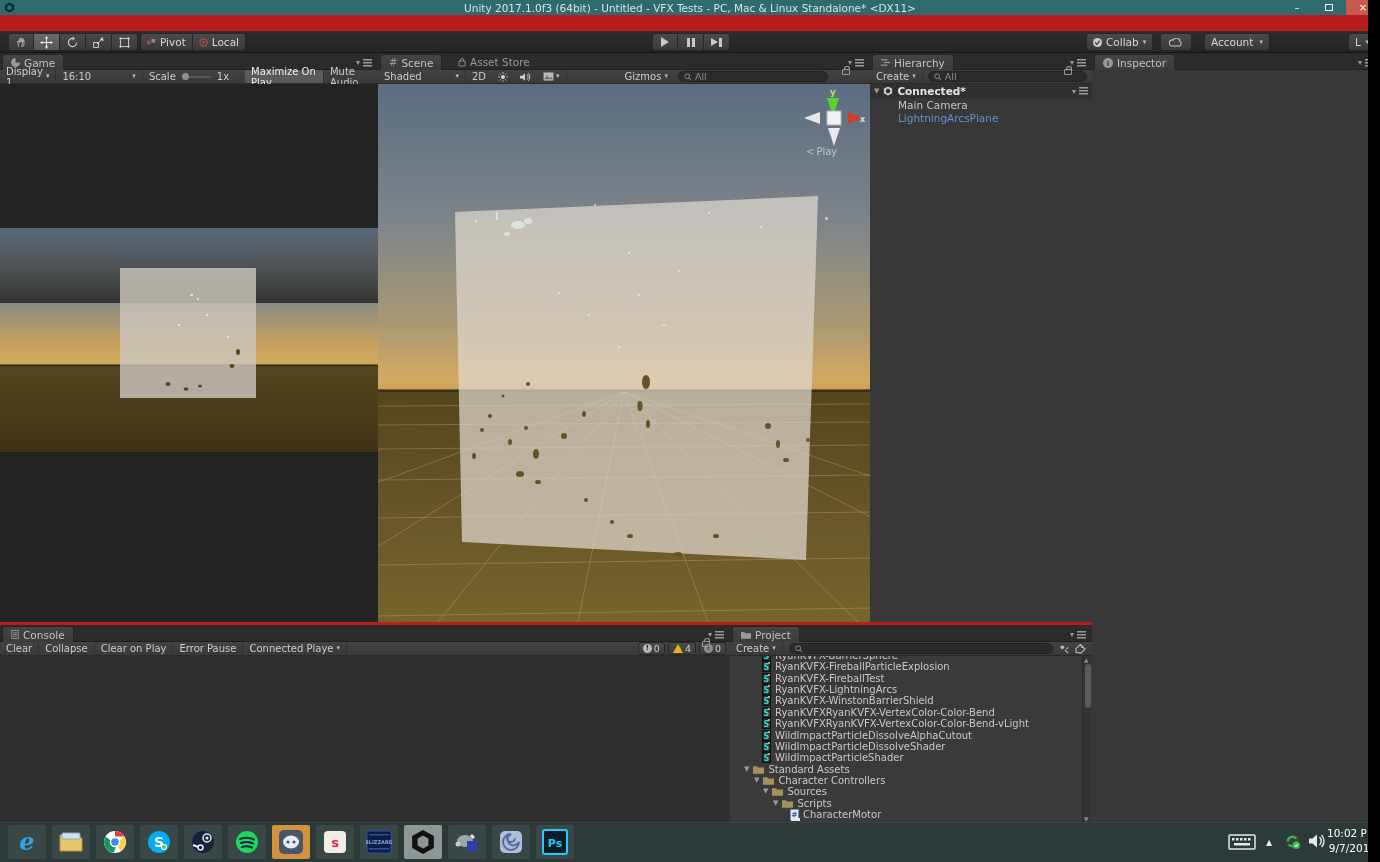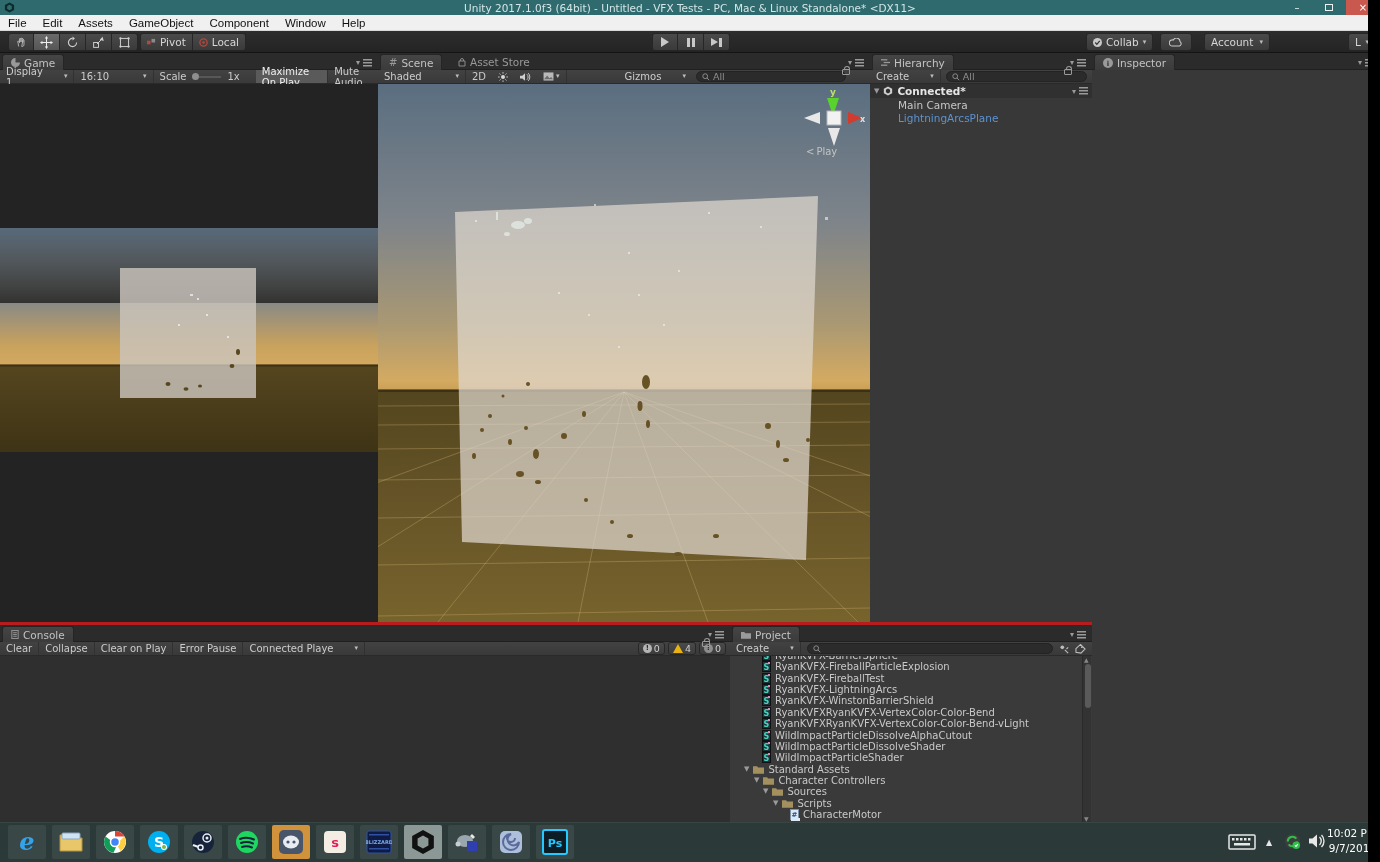--- a/index.html
+++ b/index.html
@@ -33,21 +33,21 @@
   .caret{font-size:7px;color:#bdbdbd;line-height:1;}
   
   .tabbar{background:#2b2b2b;border-bottom:1px solid #202020;}
   .tab{position:absolute;top:1px;height:16px;display:flex;align-items:center;gap:4px;
        padding:0 8px;font-size:10.5px;color:#c2c2c2;background:linear-gradient(#454545,#3b3b3b);
        border:1px solid #252525;border-bottom:none;border-radius:3px 3px 0 0;}
   .tab.inactive{background:transparent;border:none;color:#989898;}
   .pmenu{position:absolute;display:flex;gap:3px;align-items:center;color:#9a9a9a;font-size:8px;}
   .mtb{background:linear-gradient(#424242,#393939);border-bottom:1px solid #2a2a2a;
        display:flex;align-items:center;font-size:10px;color:#cccccc;}
-  .mbtn{padding:0 6px;height:100%;display:inline-flex;align-items:center;gap:21px;border-right:1px solid #313131;}
+  .mbtn{padding:0 6px;height:100%;display:inline-flex;align-items:center;gap:3px;border-right:1px solid #313131;}
   .mbtn.noline{border-right:none;}
   .mbtn.active{background:#5a5a5a;color:#efefef;}
   .pill{height:11px;border-radius:6px;background:#2b2b2b;border:1px solid #232323;
         display:flex;align-items:center;gap:3px;padding:0 5px;color:#8d8d8d;font-size:9.5px;}
   .icon{display:inline-block;line-height:0;}
   
   .hrow{display:flex;align-items:center;gap:4px;font-size:10.5px;color:#c6c6c6;height:13px;}
   .prow{display:flex;align-items:center;gap:4px;font-size:10px;color:#c9c9c9;height:11.4px;white-space:nowrap;overflow:hidden;}
   .tri{font-size:7px;color:#9a9a9a;line-height:1;}
   .shadericon{width:9px;height:11px;background:#203238;border:1px solid #111;position:relative;
@@ -92,29 +92,20 @@
         </svg>
     </span>
     <span class="title">Unity 2017.1.0f3 (64bit) - Untitled - VFX Tests - PC, Mac &amp; Linux Standalone* &lt;DX11&gt;</span>
     <span class="winbtn" style="left:1282px;width:30px;">–</span>
     <span class="winbtn" style="left:1314px;width:30px;">
         <span style="display:inline-block;width:8px;height:7px;border:1px solid #eaf4f3;"></span>
       </span>
     <span class="winbtn close" style="left:1346px;width:34px;">×</span>
   </div>
 
-  <div class="abs menubar">
-    <span class="mitem">File</span>
-    <span class="mitem">Edit</span>
-    <span class="mitem">Assets</span>
-    <span class="mitem">GameObject</span>
-    <span class="mitem">Component</span>
-    <span class="mitem">Window</span>
-    <span class="mitem">Help</span>
-  </div>
 
   <div class="abs etoolbar">
     <div class="tgroup" style="left:8px;">
       <span class="tbtn first" style="width:26px;">
         <svg width="12" height="12" viewBox="0 0 16 16">
             <path d="M5 14 L4 9 C3 7 4 6 5 7 L6 9 V4 c0-1 1.4-1 1.5 0 V8 M7.5 3.5 c0-1 1.5-1 1.5 0 V8 M9 4 c0-1 1.5-1 1.5 0 V8.5 M10.5 5.5 c0-1 1.5-.8 1.5 .2 V11 c0 2-1 3-3 3 Z" fill="none" stroke="#cfcfcf" stroke-width="1"></path>
           </svg>
       </span>
       <span class="tbtn sel" style="width:26px;">
         <svg width="13" height="13" viewBox="0 0 16 16">

